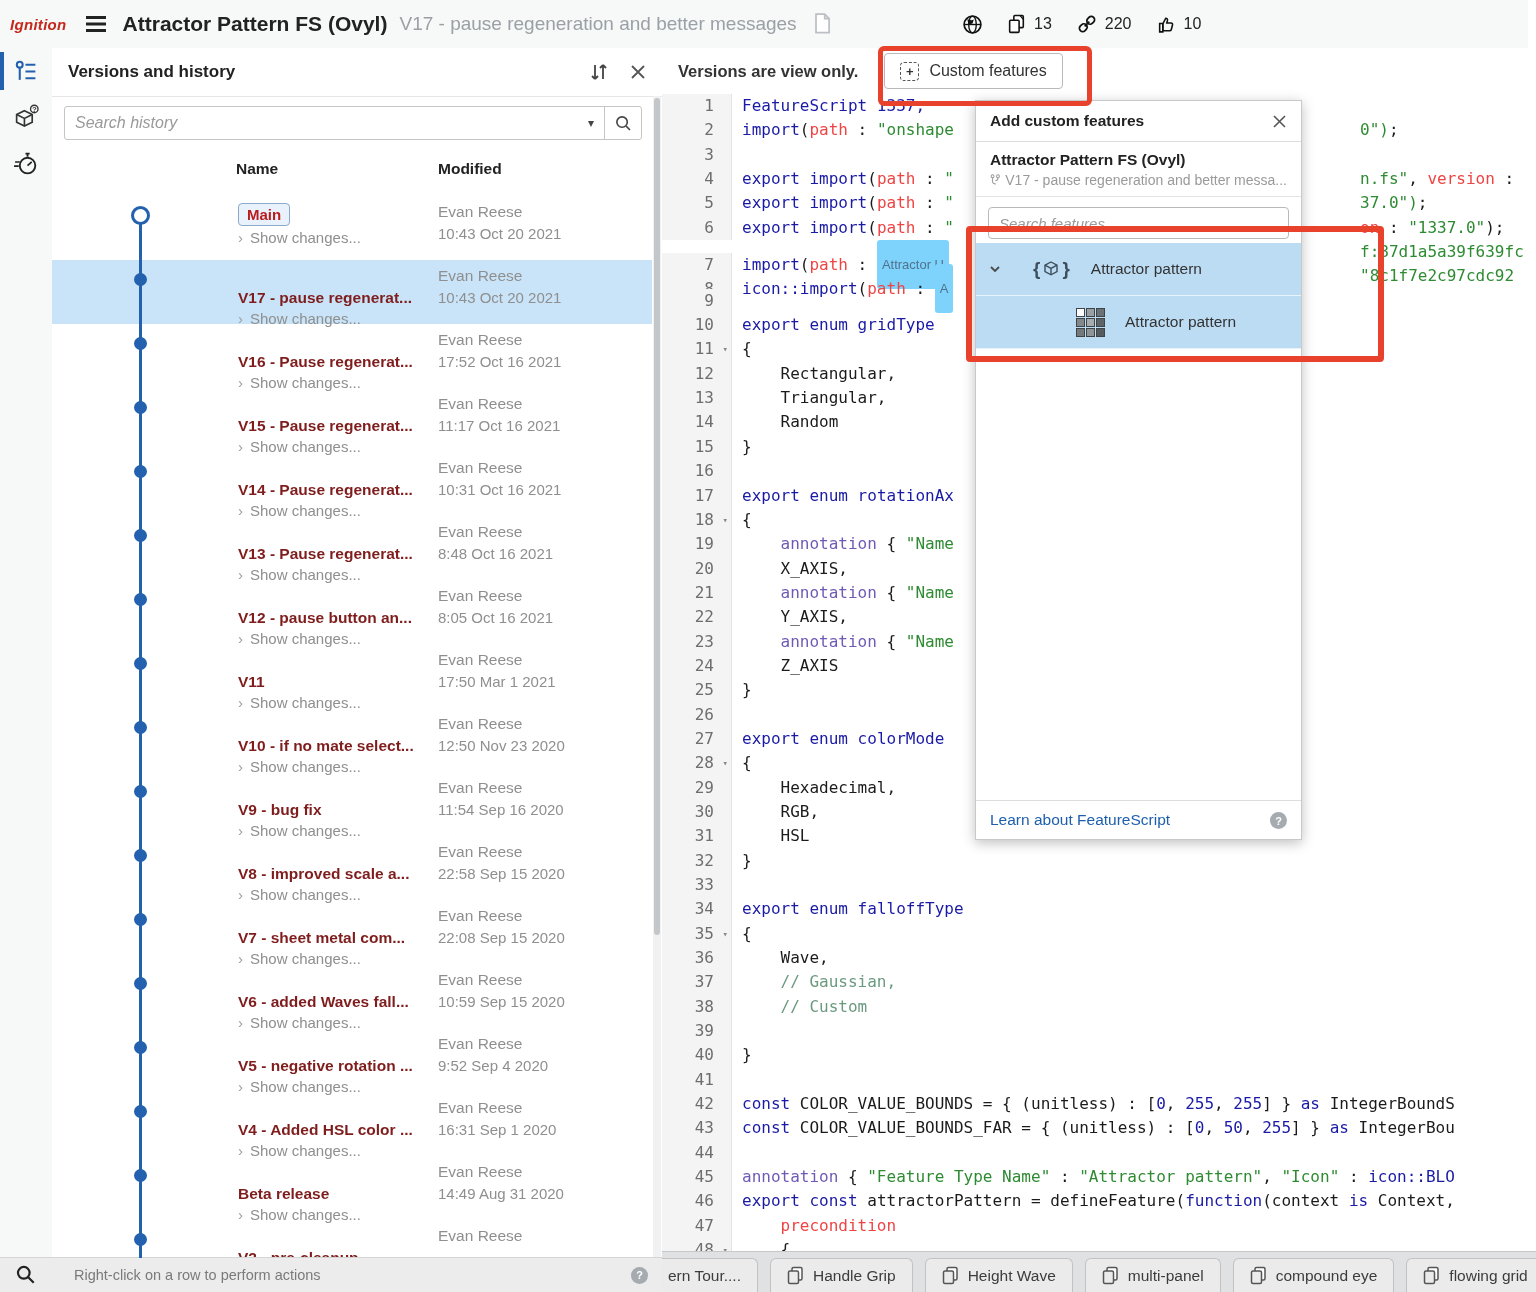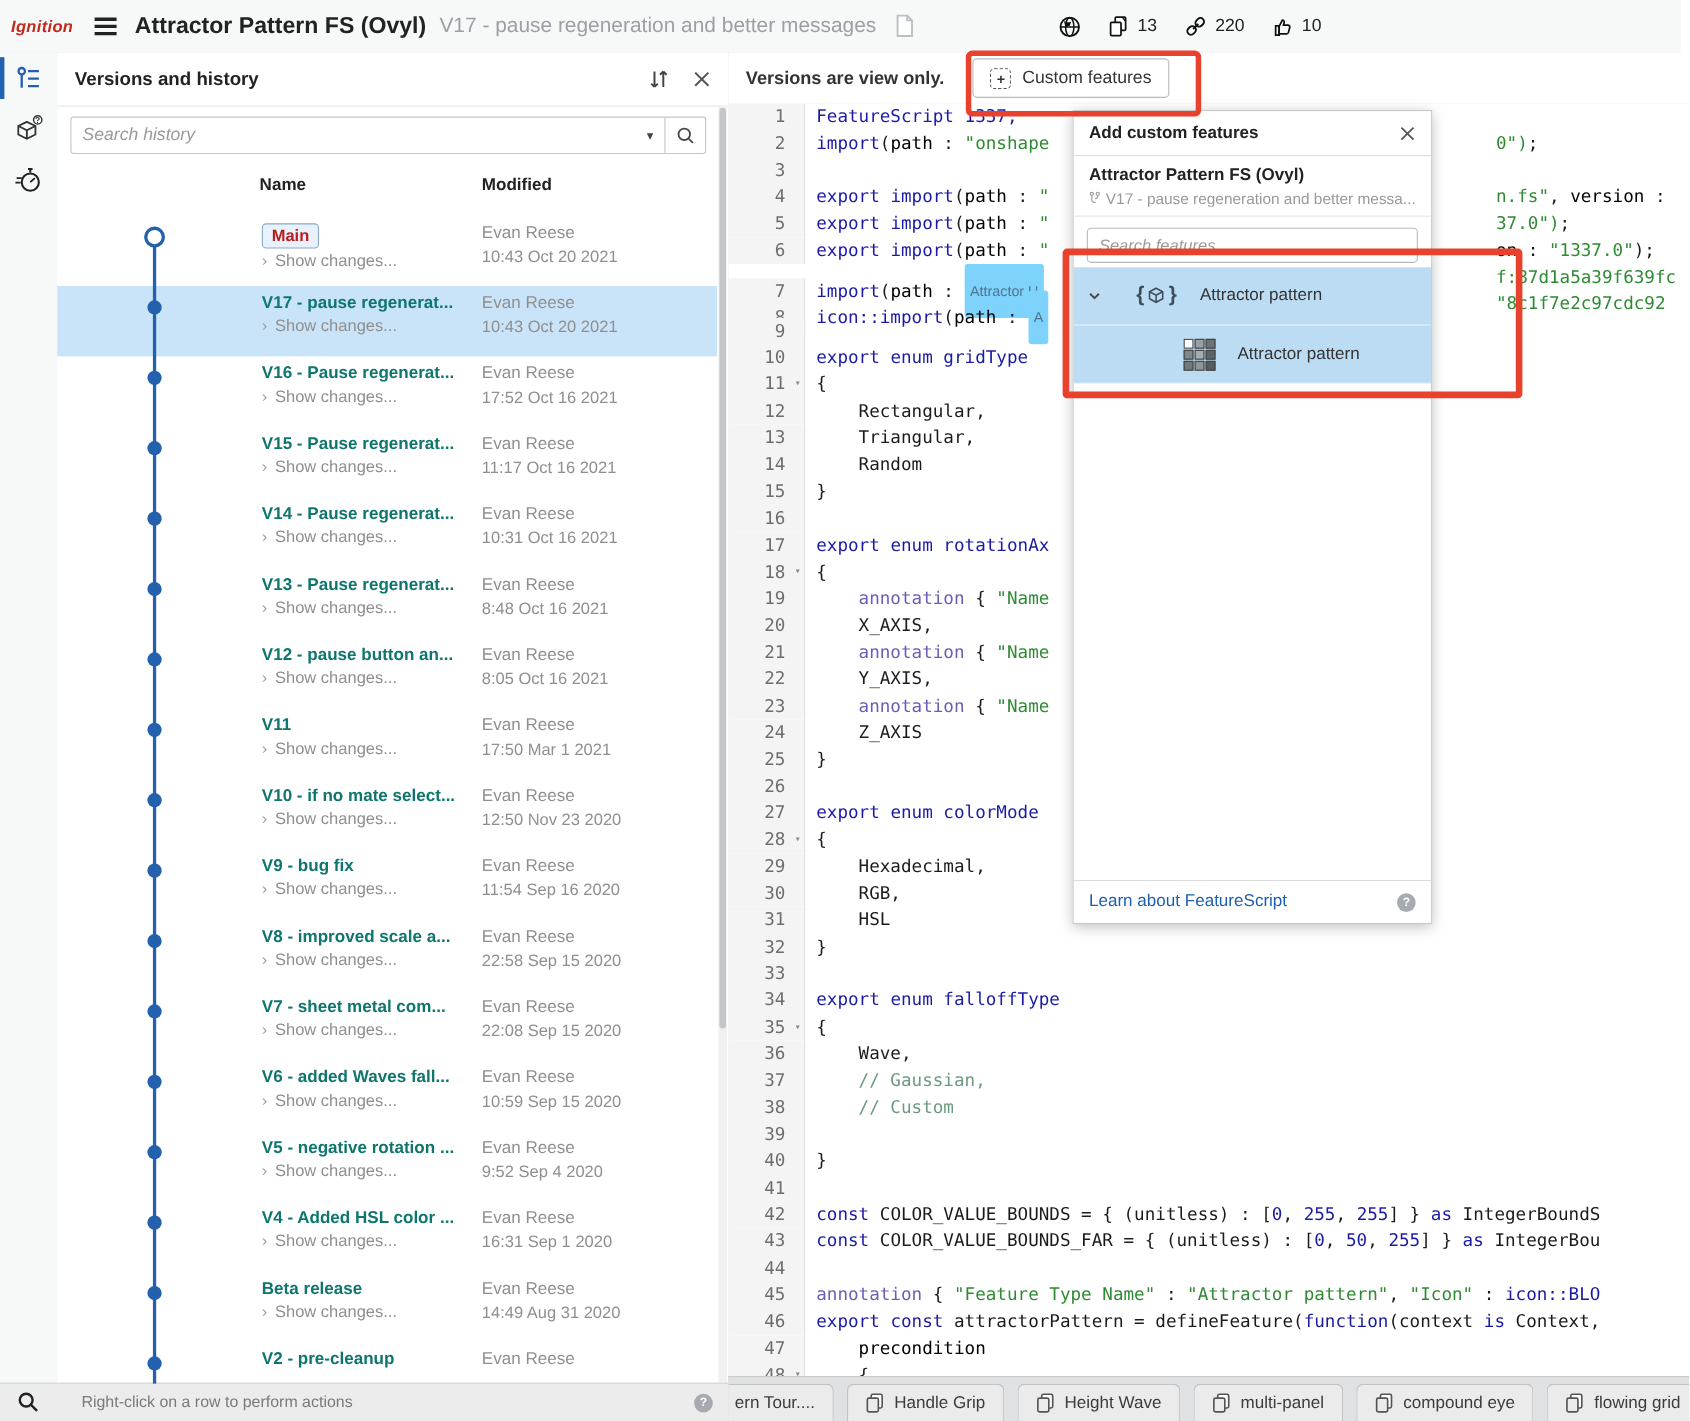--- a/index.html
+++ b/index.html
@@ -32,21 +32,21 @@
   .vcols{position:absolute;left:0;top:112px;right:0;height:30px;}
   .vcol-name{position:absolute;left:184px;font-size:15.5px;font-weight:bold;color:#222;}
   .vcol-mod{position:absolute;left:386px;font-size:15.5px;font-weight:bold;color:#222;}
   .vlist{position:absolute;left:0;top:142px;right:10px;bottom:34px;overflow:hidden;padding-top:6px;}
   .vline{position:absolute;left:87px;top:24px;bottom:0;width:3px;background:#2361ae;z-index:2;pointer-events:none;}
   .vrow{position:relative;height:64px;}
   .vrow.selected{background:#c9e4f8;}
   .vnode{position:absolute;left:82px;top:13px;width:13px;height:13px;border-radius:50%;background:#2361ae;z-index:3;}
   .vnode.open{left:79px;top:10px;width:13px;height:13px;border:3px solid #2361ae;background:#fff;}
   .vname-col{position:absolute;left:186px;top:7px;width:194px;}
-  .vname{font-size:15.5px;font-weight:bold;color:#0f766e;white-space:nowrap;overflow:hidden;}
+  .vname{font-size:15.5px;font-weight:bold;color:#7f1d1d;white-space:nowrap;overflow:hidden;margin-top:22px;}
   .vbadge{display:inline-block;border:1px solid #8aa9cc;background:#e9f2fc;border-radius:4px;padding:0 8px;font-size:15px;font-weight:bold;color:#b91c1c;line-height:21px;}
   .vshow{margin-top:3px;font-size:15px;color:#8f8f8f;cursor:pointer;white-space:nowrap;}
   .vshow::before{content:"\203A";color:#9e9e9e;margin-right:7px;font-size:15px;}
   .vmeta{position:absolute;left:386px;top:7px;width:210px;}
   .vauthor{font-size:15.5px;color:#8f8f8f;}
   .vtime{margin-top:4px;font-size:15px;color:#8f8f8f;}
   .vscroll{position:absolute;right:1px;top:48px;bottom:34px;width:8px;background:#f1f1f1;}
   .vthumb{position:absolute;left:1px;right:1px;top:2px;height:72%;background:#c4c7ca;border-radius:4px;cursor:pointer;}
   .vstatus{position:absolute;left:0;bottom:0;right:0;height:34px;background:#ececec;border-top:1px solid #d5d5d5;display:flex;align-items:center;}
   .vstatus-text{margin-left:22px;flex:1;font-size:14.5px;color:#7a7a7a;}
@@ -55,21 +55,21 @@
   
   .etoolbar{position:absolute;left:662px;top:48px;right:0;height:46px;background:#fff;border-bottom:1px solid #ececec;display:flex;align-items:center;}
   .viewonly{margin-left:16px;font-size:16.5px;font-weight:bold;color:#333;}
   .cfbtn{margin-left:26px;height:36px;padding:0 15px;border:1px solid #b9b9b9;border-radius:4px;background:#fff;display:flex;align-items:center;gap:10px;font-size:16px;color:#333;cursor:pointer;}
   .cfic{width:17px;height:17px;border:1.6px dashed #555;border-radius:4px;display:flex;align-items:center;justify-content:center;font-weight:bold;color:#333;font-size:13px;line-height:1;}
   .cfic::before{content:"+";}
   .code{position:absolute;left:662px;top:94px;right:0;bottom:40px;overflow:hidden;background:#fff;font-family:"DejaVu Sans Mono",monospace;font-size:16px;line-height:24.35px;}
   .cline{position:relative;height:24.35px;white-space:pre;}
   .lnum{display:inline-block;width:70px;box-sizing:border-box;padding-right:17px;text-align:right;color:#6e6e6e;background:#f4f4f4;border-right:1px solid #e3e3e3;margin-right:10px;position:relative;}
   .lnum.fold::after{content:"\25BE";position:absolute;right:3px;top:0;font-size:9px;color:#888;}
-  .t-k{color:#1a1aa6;} .t-n{color:#1a1aa6;} .t-d{color:#000000;} .t-s{color:#2e8b32;} .t-c{color:#6b9a7f;} .t-a{color:#6f5bb5;} .t-p{color:#1b1b1b;}
+  .t-k{color:#1a1aa6;} .t-n{color:#1a1aa6;} .t-d{color:#ef4444;} .t-s{color:#2e8b32;} .t-c{color:#6b9a7f;} .t-a{color:#6f5bb5;} .t-p{color:#1b1b1b;}
   .t-chip{display:inline-block;background:#7dd3fc;color:#53718e;font-family:"Liberation Sans",sans-serif;font-size:13px;line-height:17px;padding:16px 5px;border-radius:3px;vertical-align:1px;}
   .rfrag{position:absolute;left:698px;top:0;white-space:pre;}
   
   .popup{position:absolute;left:975px;top:100px;width:327px;height:740px;background:#fff;border:1px solid #c9c9c9;box-shadow:0 3px 12px rgba(0,0,0,.25);z-index:50;box-sizing:border-box;}
   .pp-head{display:flex;align-items:center;padding:11px 14px;border-bottom:1px solid #ddd;}
   .pp-title{flex:1;font-size:15.5px;font-weight:bold;color:#222;}
   .pp-close{cursor:pointer;display:flex;}
   .pp-doc{padding:9px 14px 8px;border-bottom:1px solid #e4e4e4;}
   .pp-doc-title{font-size:15.5px;font-weight:bold;color:#222;}
   .pp-doc-ver{margin-top:3px;display:flex;align-items:center;gap:5px;font-size:14px;color:#9a9a9a;white-space:nowrap;overflow:hidden;}

